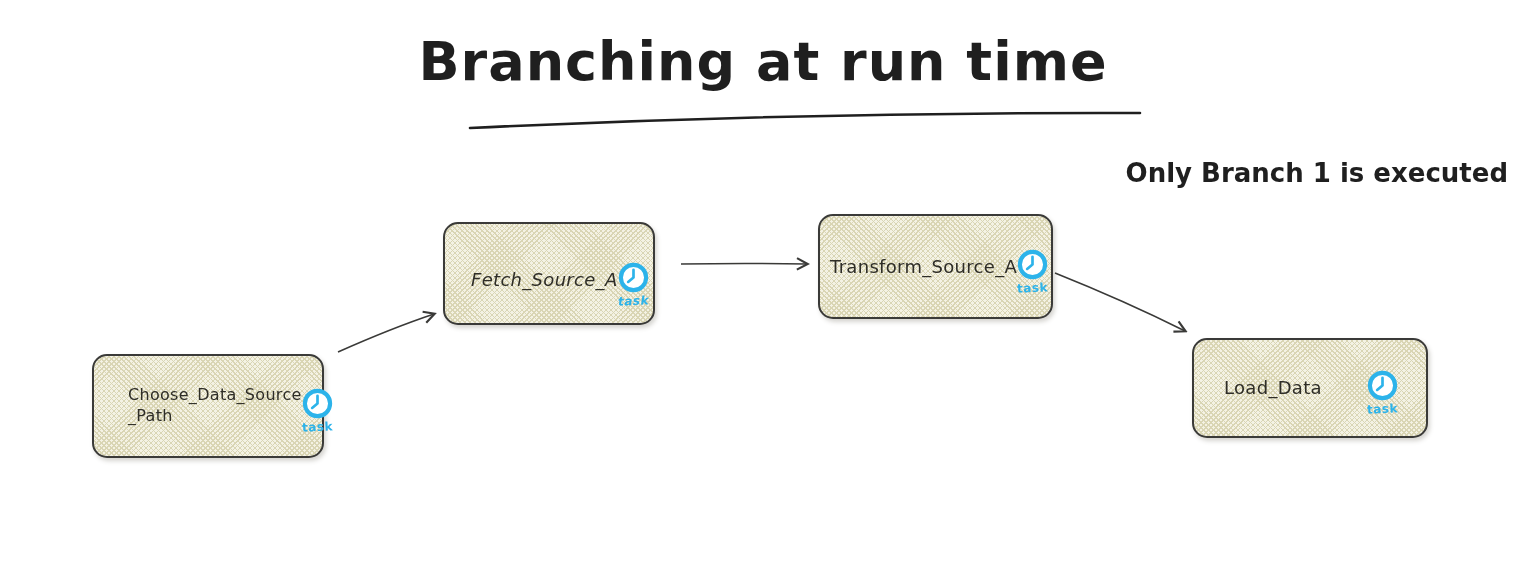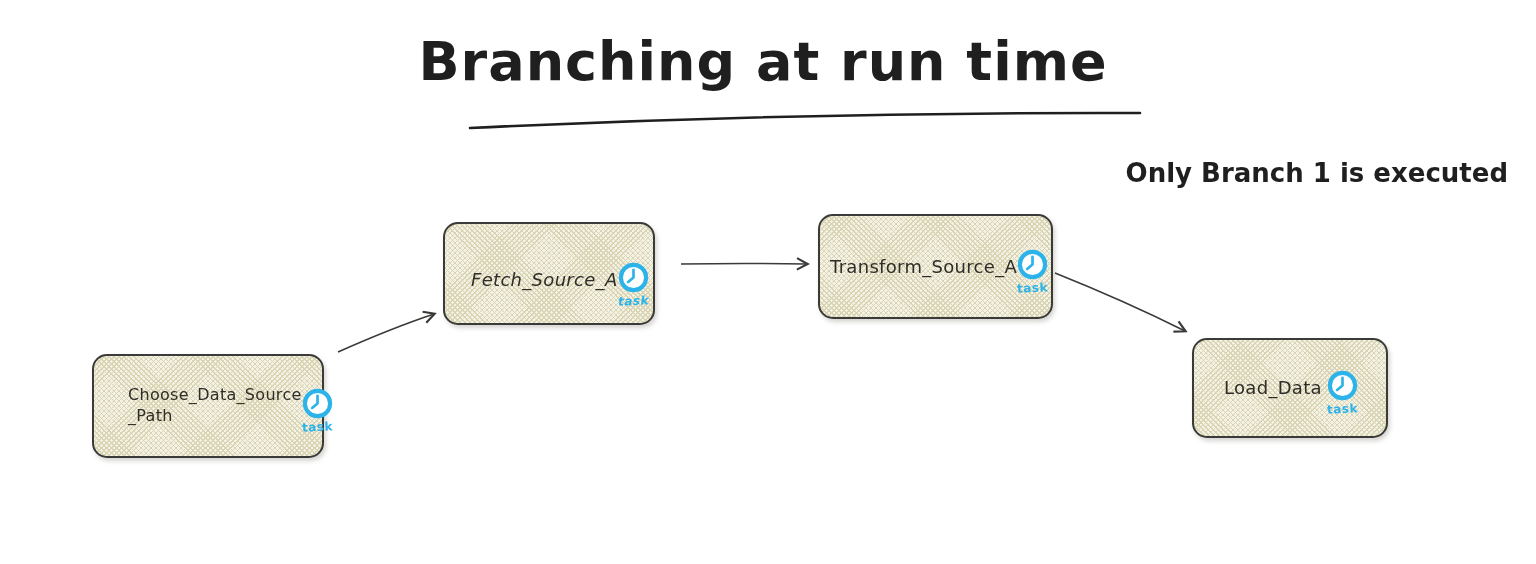--- a/index.html
+++ b/index.html
@@ -163,21 +163,21 @@
       <span class="clock">
         <svg viewBox="0 0 30 30">
           <circle cx="15" cy="15" r="12.2" fill="#ffffff" stroke="currentColor" stroke-width="4"></circle>
           <path d="M15,15 L15,7.5 M15,15 L9.8,19.3" stroke="currentColor" stroke-width="2.6" stroke-linecap="round" fill="none"></path>
         </svg>
       </span>
       <span class="task-label">task</span>
     </div>
   </div>
 
-  <div class="node" style="left:1192px; top:338px; width:196px; height:100px; padding:0 28px 0 30px;">
+  <div class="node" style="left:1192px; top:338px; width:236px; height:100px; padding:0 28px 0 30px;">
     <div class="node-label">Load_Data</div>
     <div class="badge">
       <span class="clock">
         <svg viewBox="0 0 30 30">
           <circle cx="15" cy="15" r="12.2" fill="#ffffff" stroke="currentColor" stroke-width="4"></circle>
           <path d="M15,15 L15,7.5 M15,15 L9.8,19.3" stroke="currentColor" stroke-width="2.6" stroke-linecap="round" fill="none"></path>
         </svg>
       </span>
       <span class="task-label">task</span>
     </div>

